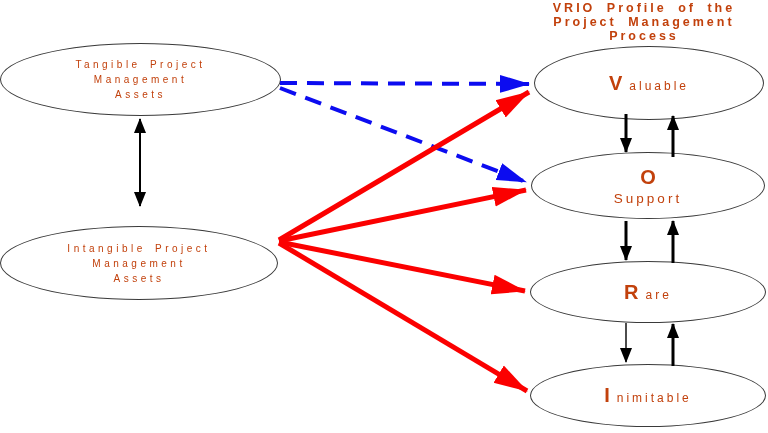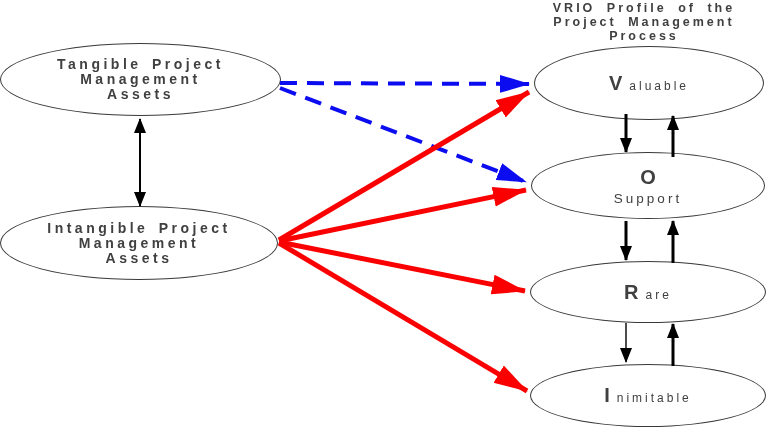--- a/index.html
+++ b/index.html
@@ -1,39 +1,39 @@
 <!DOCTYPE html>
 <html><head>
 <meta charset="utf-8">
 <style>
   html,body{margin:0;padding:0;background:#ffffff;}
   .stage{
     position:relative;width:768px;height:433px;background:#ffffff;
-    font-family:"Liberation Sans",sans-serif;color:#404040;overflow:hidden;
+    font-family:"Liberation Sans",sans-serif;color:#c2410c;overflow:hidden;
   }
   .node{
     position:absolute;border:1px solid #3a3a3a;border-radius:50%;
     display:flex;flex-direction:column;justify-content:center;align-items:center;
     text-align:center;background:#ffffff;z-index:1;box-sizing:border-box;
   }
   .nline{
-    font-size:14px;line-height:15px;font-weight:700;
+    font-size:10px;line-height:15px;font-weight:400;
     letter-spacing:3.5px;word-spacing:3px;white-space:nowrap;
   }
   .vline{display:flex;align-items:baseline;justify-content:center;white-space:nowrap;}
   .init{font-size:20px;font-weight:700;letter-spacing:0;}
   .rest{font-size:12px;font-weight:400;letter-spacing:3px;margin-left:7px;}
   .sub{font-size:13.5px;font-weight:400;letter-spacing:3px;margin-top:2px;white-space:nowrap;}
   .title{
     position:absolute;left:518px;top:1px;width:252px;text-align:center;
     font-size:12.5px;line-height:14px;font-weight:700;
     letter-spacing:3px;word-spacing:5px;z-index:2;
   }
   #tangible{left:0;top:43px;width:281px;height:73px;}
-  #intangible{left:0;top:206px;width:278px;height:74px;text-align:center;}
+  #intangible{left:0;top:226px;width:278px;height:74px;text-align:center;}
   #valuable{left:534px;top:46px;width:230px;height:74px;}
   #organizational{left:531px;top:152px;width:234px;height:67px;}
   #rare{left:530px;top:261px;width:236px;height:62px;}
   #inimitable{left:530px;top:364px;width:236px;height:63px;}
   svg.arrows{position:absolute;left:0;top:0;z-index:5;pointer-events:none;}
 </style>
 </head>
 <body>
 
 <div class="stage">

